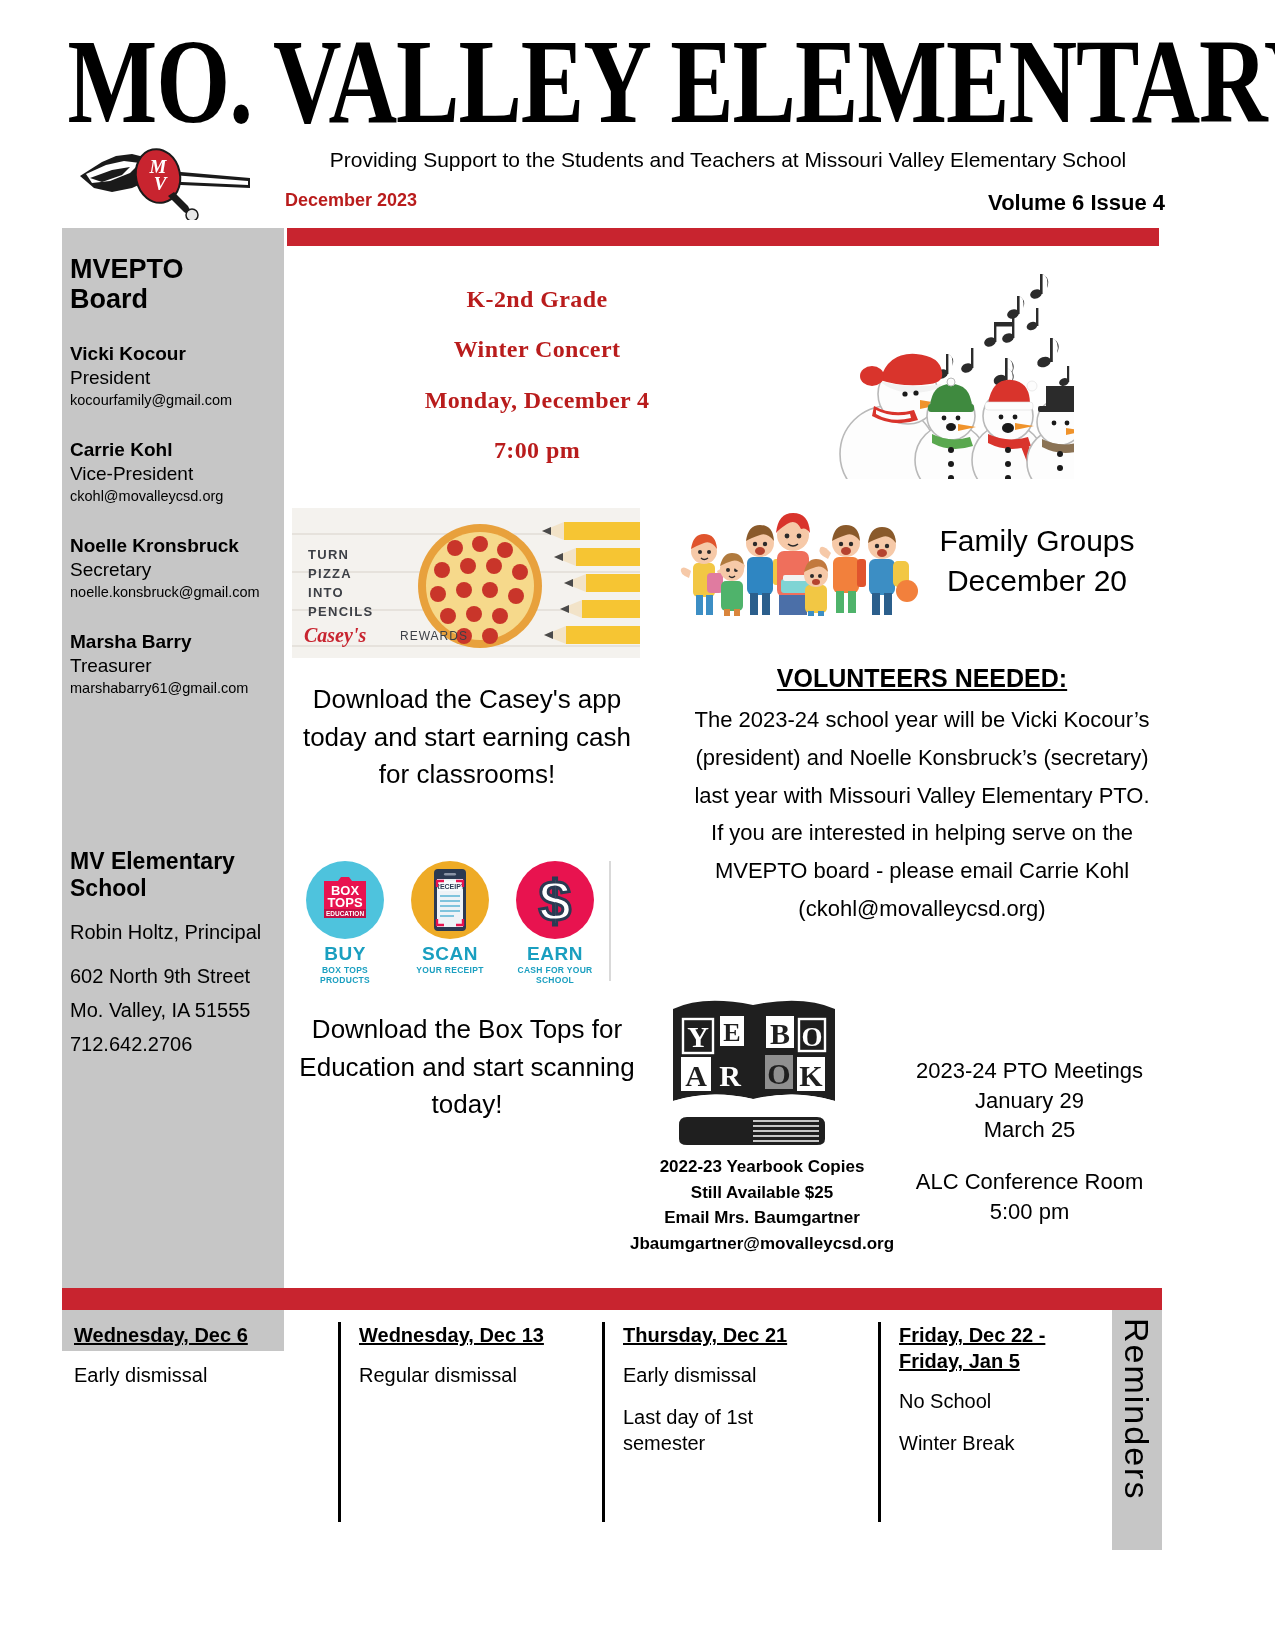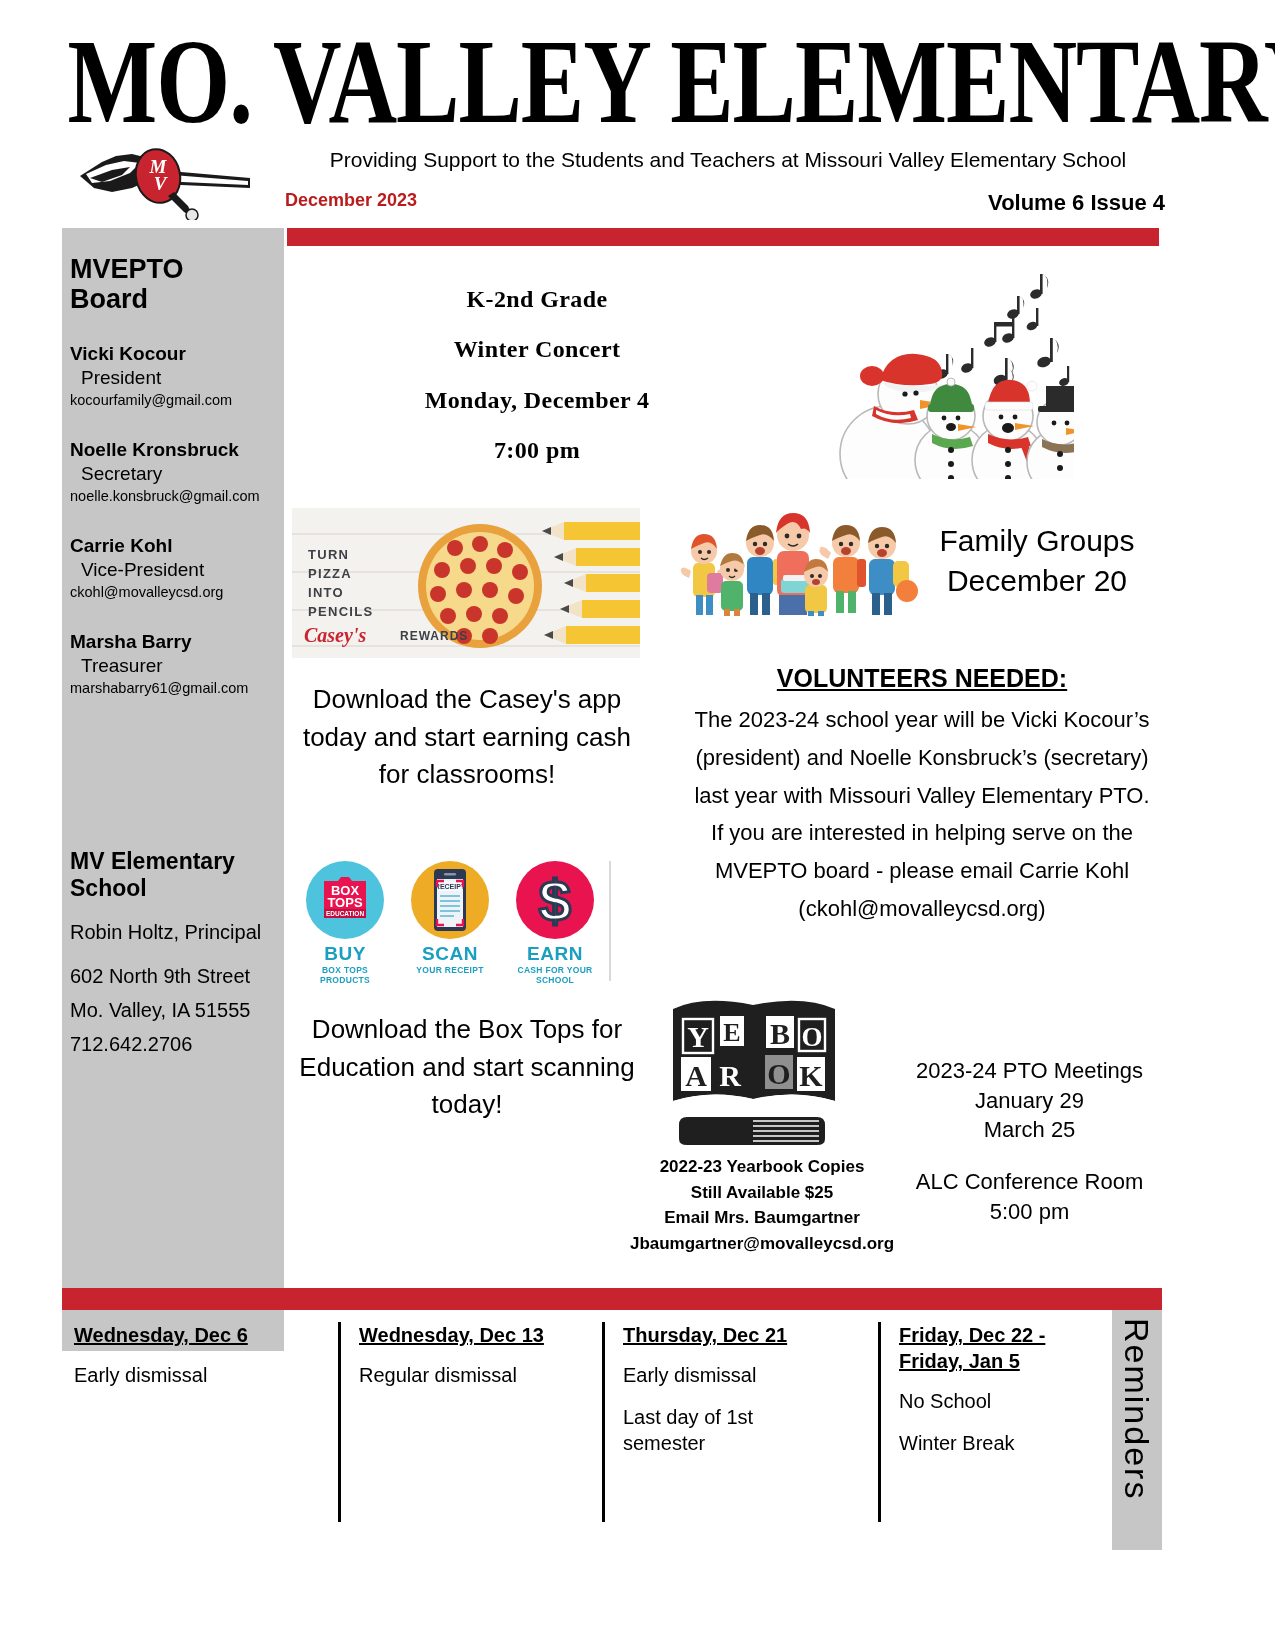--- a/index.html
+++ b/index.html
@@ -53,39 +53,39 @@
   }
 
   
   .sidebar {
     position: absolute; left: 62px; top: 228px; width: 222px; height: 1123px;
     background: #c6c6c6;
     padding: 26px 16px 16px 8px;
   }
   .sb-h1 { font-size: 27px; font-weight: bold; line-height: 1.12; color: #000; }
   .sb-name { font-size: 19px; font-weight: bold; color: #000; line-height: 1.25; }
-  .sb-role { font-size: 19px; color: #000; line-height: 1.3; margin-left: 11px; }
+  .sb-role { font-size: 19px; color: #000; line-height: 1.3; }
   .sb-email { font-size: 14.5px; color: #000; line-height: 1.35; white-space: nowrap; }
   .sb-block { margin-top: 28px; }
   .sb-h2 { font-size: 23px; font-weight: bold; line-height: 1.15; color: #000; }
   .sb-line { font-size: 20px; color: #000; line-height: 1.3; }
   .sb-gap { height: 18px; }
 
   
   .main { position: absolute; left: 287px; top: 246px; width: 875px; height: 1042px; }
 
   
   .concert {
     position: absolute; left: 10px; top: 28px; width: 480px;
     text-align: center;
     font-family: "Liberation Serif", serif;
     font-weight: bold;
     font-size: 24px;
     line-height: 2.1;
-    color: #000000;
+    color: #b91c1c;
   }
   .concert div { letter-spacing: 0.4px; }
 
   
   .snowmen { position: absolute; left: 525px; top: 18px; width: 262px; height: 215px; }
 
   
   .caseys-banner {
     position: absolute; left: 5px; top: 262px; width: 348px; height: 150px;
     background: #f2f0ec; overflow: hidden;
@@ -96,21 +96,21 @@
     font-weight: bold; font-size: 13px; line-height: 1.45;
     color: #3d4046; letter-spacing: 1.3px; text-align: left;
   }
   .caseys-logo {
     position: absolute; left: 12px; top: 116px;
     font-family: "Liberation Serif", serif;
     font-style: italic; font-weight: bold; font-size: 20px; color: #c8242f;
   }
   .caseys-rewards {
     position: absolute; left: 108px; top: 121px;
-    font-size: 12px; font-weight: bold; color: #3d4046; letter-spacing: 1px;
+    font-size: 12px; font-weight: normal; color: #3d4046; letter-spacing: 1px;
   }
 
   .caseys-caption {
     position: absolute; left: 0px; top: 435px; width: 360px;
     text-align: center; font-size: 26px; line-height: 1.45; color: #000;
   }
 
   
   .family-art { position: absolute; left: 390px; top: 255px; width: 245px; height: 115px; }
   .family-text {
@@ -222,29 +222,29 @@
   <div class="sidebar">
     <div class="sb-h1">MVEPTO Board</div>
 
     <div class="sb-block">
       <div class="sb-name">Vicki Kocour</div>
       <div class="sb-role">President</div>
       <div class="sb-email">kocourfamily@gmail.com</div>
     </div>
 
     <div class="sb-block">
+      <div class="sb-name">Carrie Kohl</div>
+      <div class="sb-role">Vice-President</div>
+      <div class="sb-email">ckohl@movalleycsd.org</div>
+    </div>
+
+    <div class="sb-block">
       <div class="sb-name">Noelle Kronsbruck</div>
       <div class="sb-role">Secretary</div>
       <div class="sb-email">noelle.konsbruck@gmail.com</div>
-    </div>
-
-    <div class="sb-block">
-      <div class="sb-name">Carrie Kohl</div>
-      <div class="sb-role">Vice-President</div>
-      <div class="sb-email">ckohl@movalleycsd.org</div>
     </div>
 
     <div class="sb-block">
       <div class="sb-name">Marsha Barry</div>
       <div class="sb-role">Treasurer</div>
       <div class="sb-email">marshabarry61@gmail.com</div>
     </div>
 
     <div style="height:150px"></div>
 

